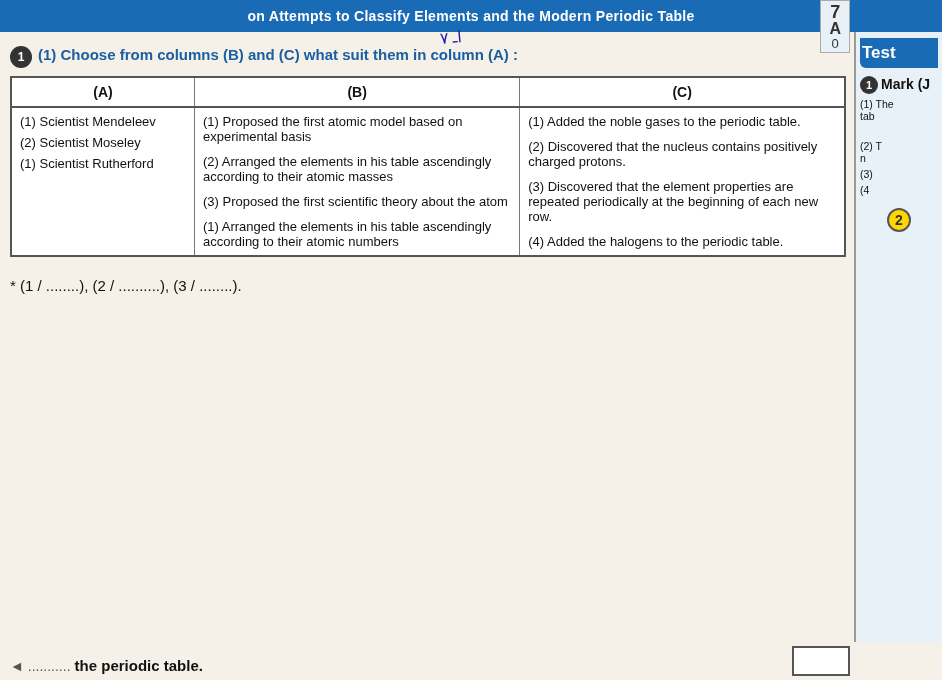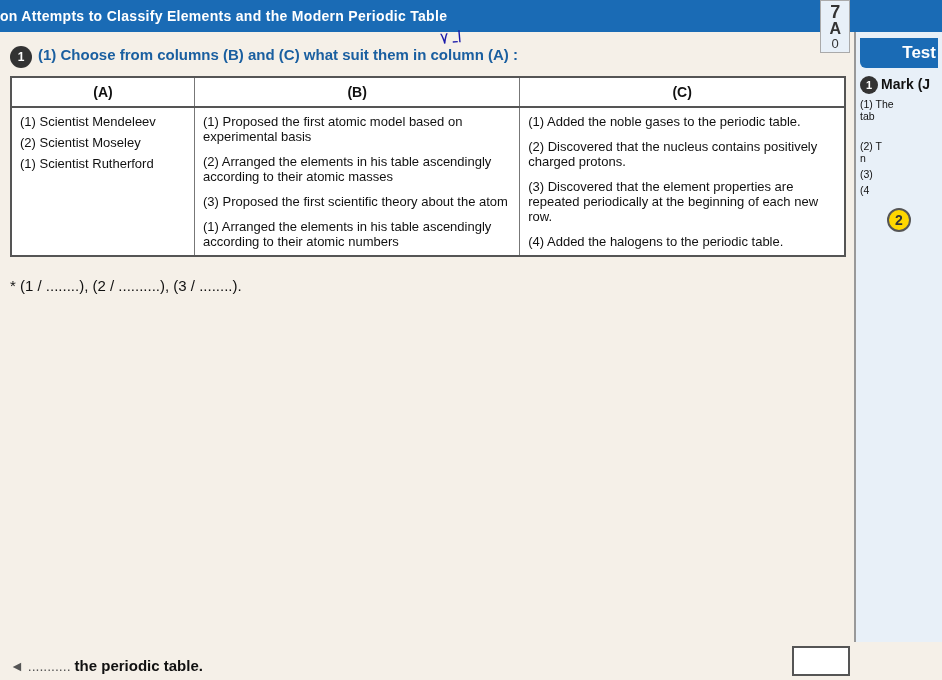--- a/index.html
+++ b/index.html
@@ -11,21 +11,21 @@
       overflow: hidden;
       position: relative;
     }
 
     
     .top-bar {
       background: #1a6bb5;
       height: 32px;
       display: flex;
       align-items: center;
-      justify-content: flex-start;
+      justify-content: center;
       position: relative;
     }
     .top-bar-title {
       color: white;
       font-size: 14px;
       font-weight: bold;
       letter-spacing: 0.3px;
     }
 
     
@@ -109,21 +109,21 @@
 
 <div style="position:absolute;top:0;right:92px;display:flex;flex-direction:column;align-items:center;background:#e8f0f8;border:1px solid #aaa;padding:2px 8px;z-index:10;">
   <span style="font-size:18px;font-weight:bold;color:#333;line-height:1;">7</span>
   <span style="font-size:16px;font-weight:bold;color:#333;line-height:1;">A</span>
   <span style="font-size:13px;color:#333;line-height:1;">0</span>
 </div>
 
 <div class="handwriting">اـ ۷</div>
 
 <div style="position:absolute;top:32px;right:0;width:88px;background:#e8f0f8;border-left:2px solid #999;padding:6px 4px;font-size:11px;color:#111;height:610px;overflow:hidden;">
-  <div style="background:#1a6bb5;color:white;font-size:17px;font-weight:bold;text-align:right;padding:5px 2px;margin-bottom:8px;border-radius:0 0 0 6px;">
+  <div style="background:#1a6bb5;color:white;font-size:17px;font-weight:bold;text-align:left;padding:5px 2px;margin-bottom:8px;border-radius:0 0 0 6px;">
     <span>Test</span>
   </div>
   <div style="background:#333;color:white;border-radius:50%;width:18px;height:18px;display:inline-flex;align-items:center;justify-content:center;font-size:11px;font-weight:bold;">1</div>
   <span style="font-size:14px;font-weight:bold;">Mark (J</span>
   <div style="margin-top:4px;">
     <span style="font-size:10.5px;">(1) The<br>tab</span>
   </div>
   <div style="margin-top:18px;">
     <span style="font-size:10.5px;">(2) T<br>n</span>
   </div>

